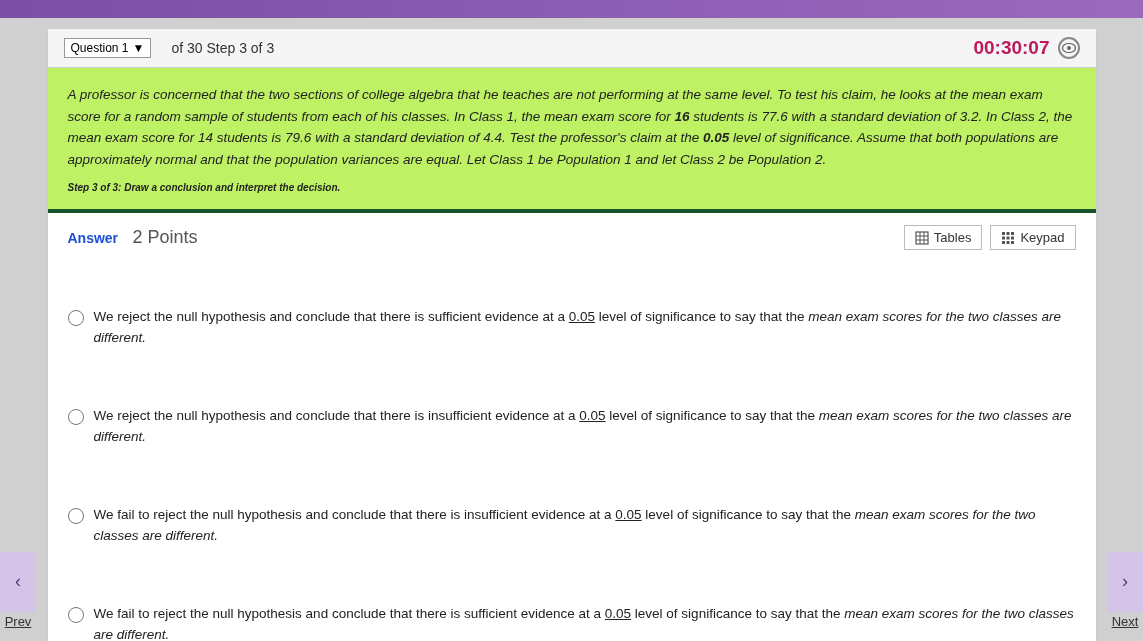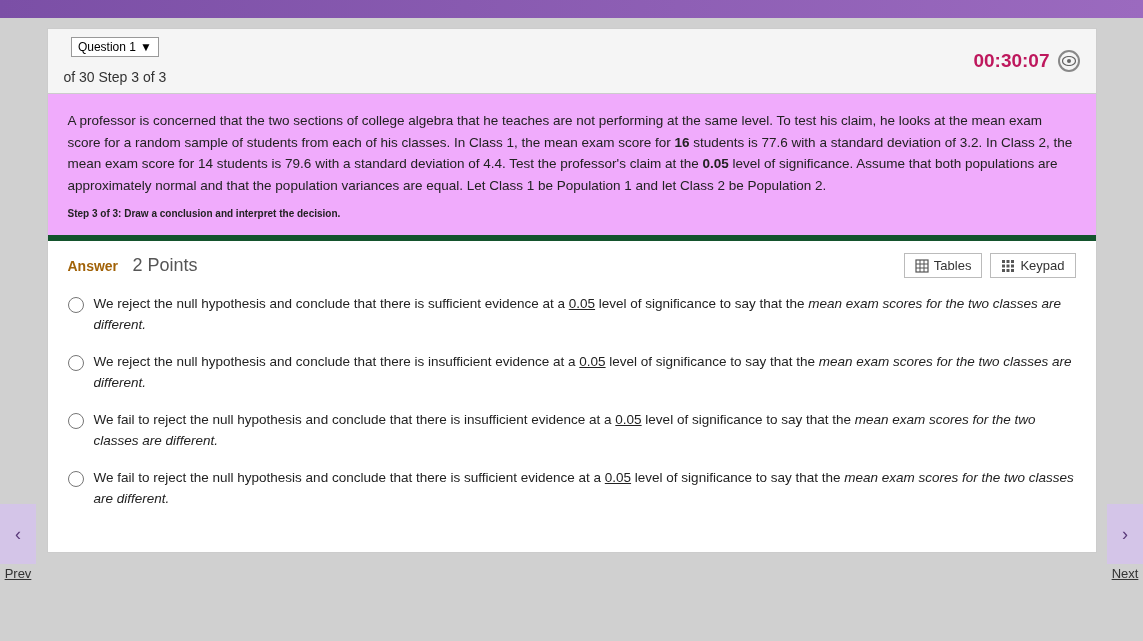--- a/index.html
+++ b/index.html
@@ -43,22 +43,21 @@
       display: flex;
       align-items: center;
       justify-content: space-between;
       padding: 8px 16px;
       border-bottom: 1px solid #ccc;
       background: #f5f5f5;
     }
     .question-selector {
       display: flex;
       align-items: center;
-      gap: 12px;
-      flex-direction: column;
+      gap: 20px;
     }
     .question-dropdown {
       border: 1px solid #999;
       padding: 2px 6px;
       background: white;
       font-size: 14px;
       cursor: pointer;
       display: flex;
       align-items: center;
       gap: 4px;
@@ -85,22 +84,23 @@
       height: 22px;
       border: 2px solid #888;
       border-radius: 50%;
       display: flex;
       align-items: center;
       justify-content: center;
       cursor: pointer;
     }
     .question-body {
       padding: 16px 20px;
-      border-bottom: 6px solid #14532d;
-      background: #f0abfc;
+      border-bottom: 4px solid #14532d;
+      background: #bef264;
+      font-style: italic;
     }
     .question-text {
       font-size: 13.5px;
       line-height: 1.6;
       color: #222;
     }
     .step-label {
       font-size: 10px;
       font-weight: bold;
       color: #222;
@@ -112,21 +112,21 @@
     }
     .answer-header {
       display: flex;
       align-items: center;
       justify-content: space-between;
       margin-bottom: 4px;
     }
     .answer-label {
       font-size: 14px;
       font-weight: bold;
-      color: #a16207;
+      color: #1d4ed8;
     }
     .answer-points {
       font-size: 18px;
       color: #555;
     }
     .answer-tools {
       display: flex;
       align-items: center;
       gap: 8px;
     }
@@ -154,20 +154,21 @@
       gap: 16px;
     }
     .option-item {
       display: flex;
       align-items: flex-start;
       gap: 10px;
       font-size: 13.5px;
       line-height: 1.55;
       color: #222;
       cursor: pointer;
+      margin-top: 41px;
     }
     .option-item input[type="radio"] {
       margin-top: 3px;
       flex-shrink: 0;
       width: 16px;
       height: 16px;
       cursor: pointer;
     }
     .option-text {
       flex: 1;

